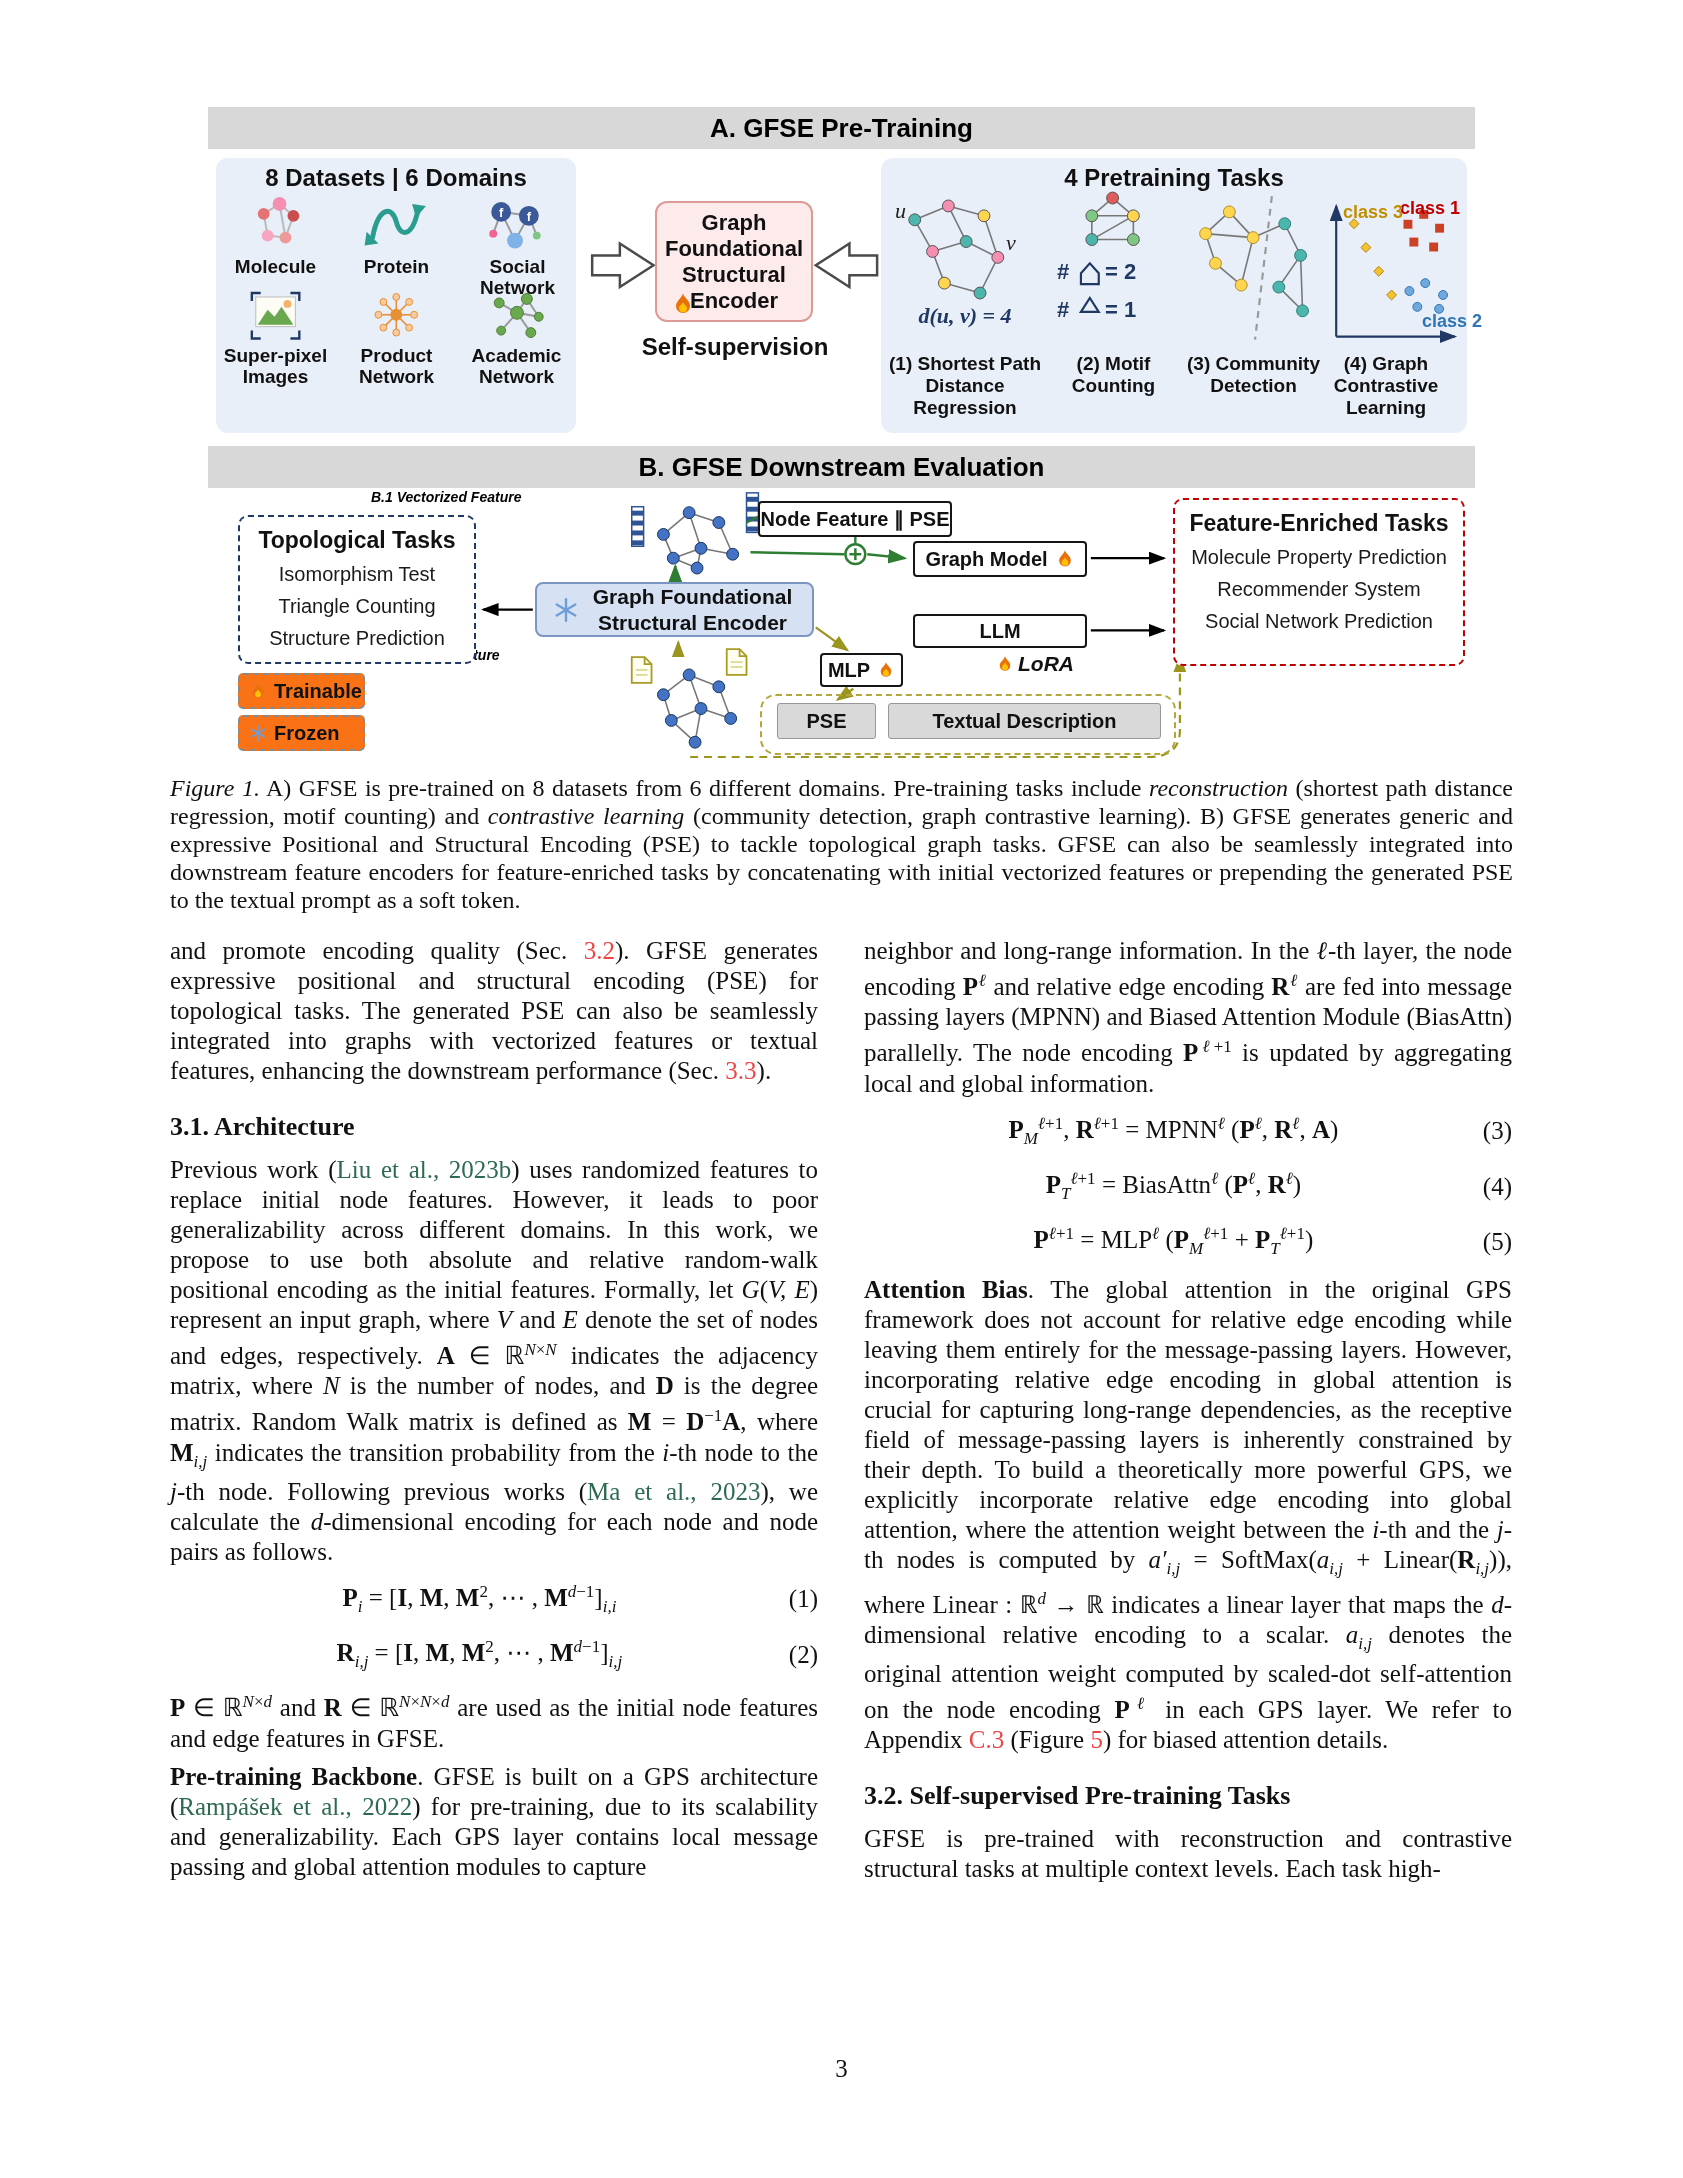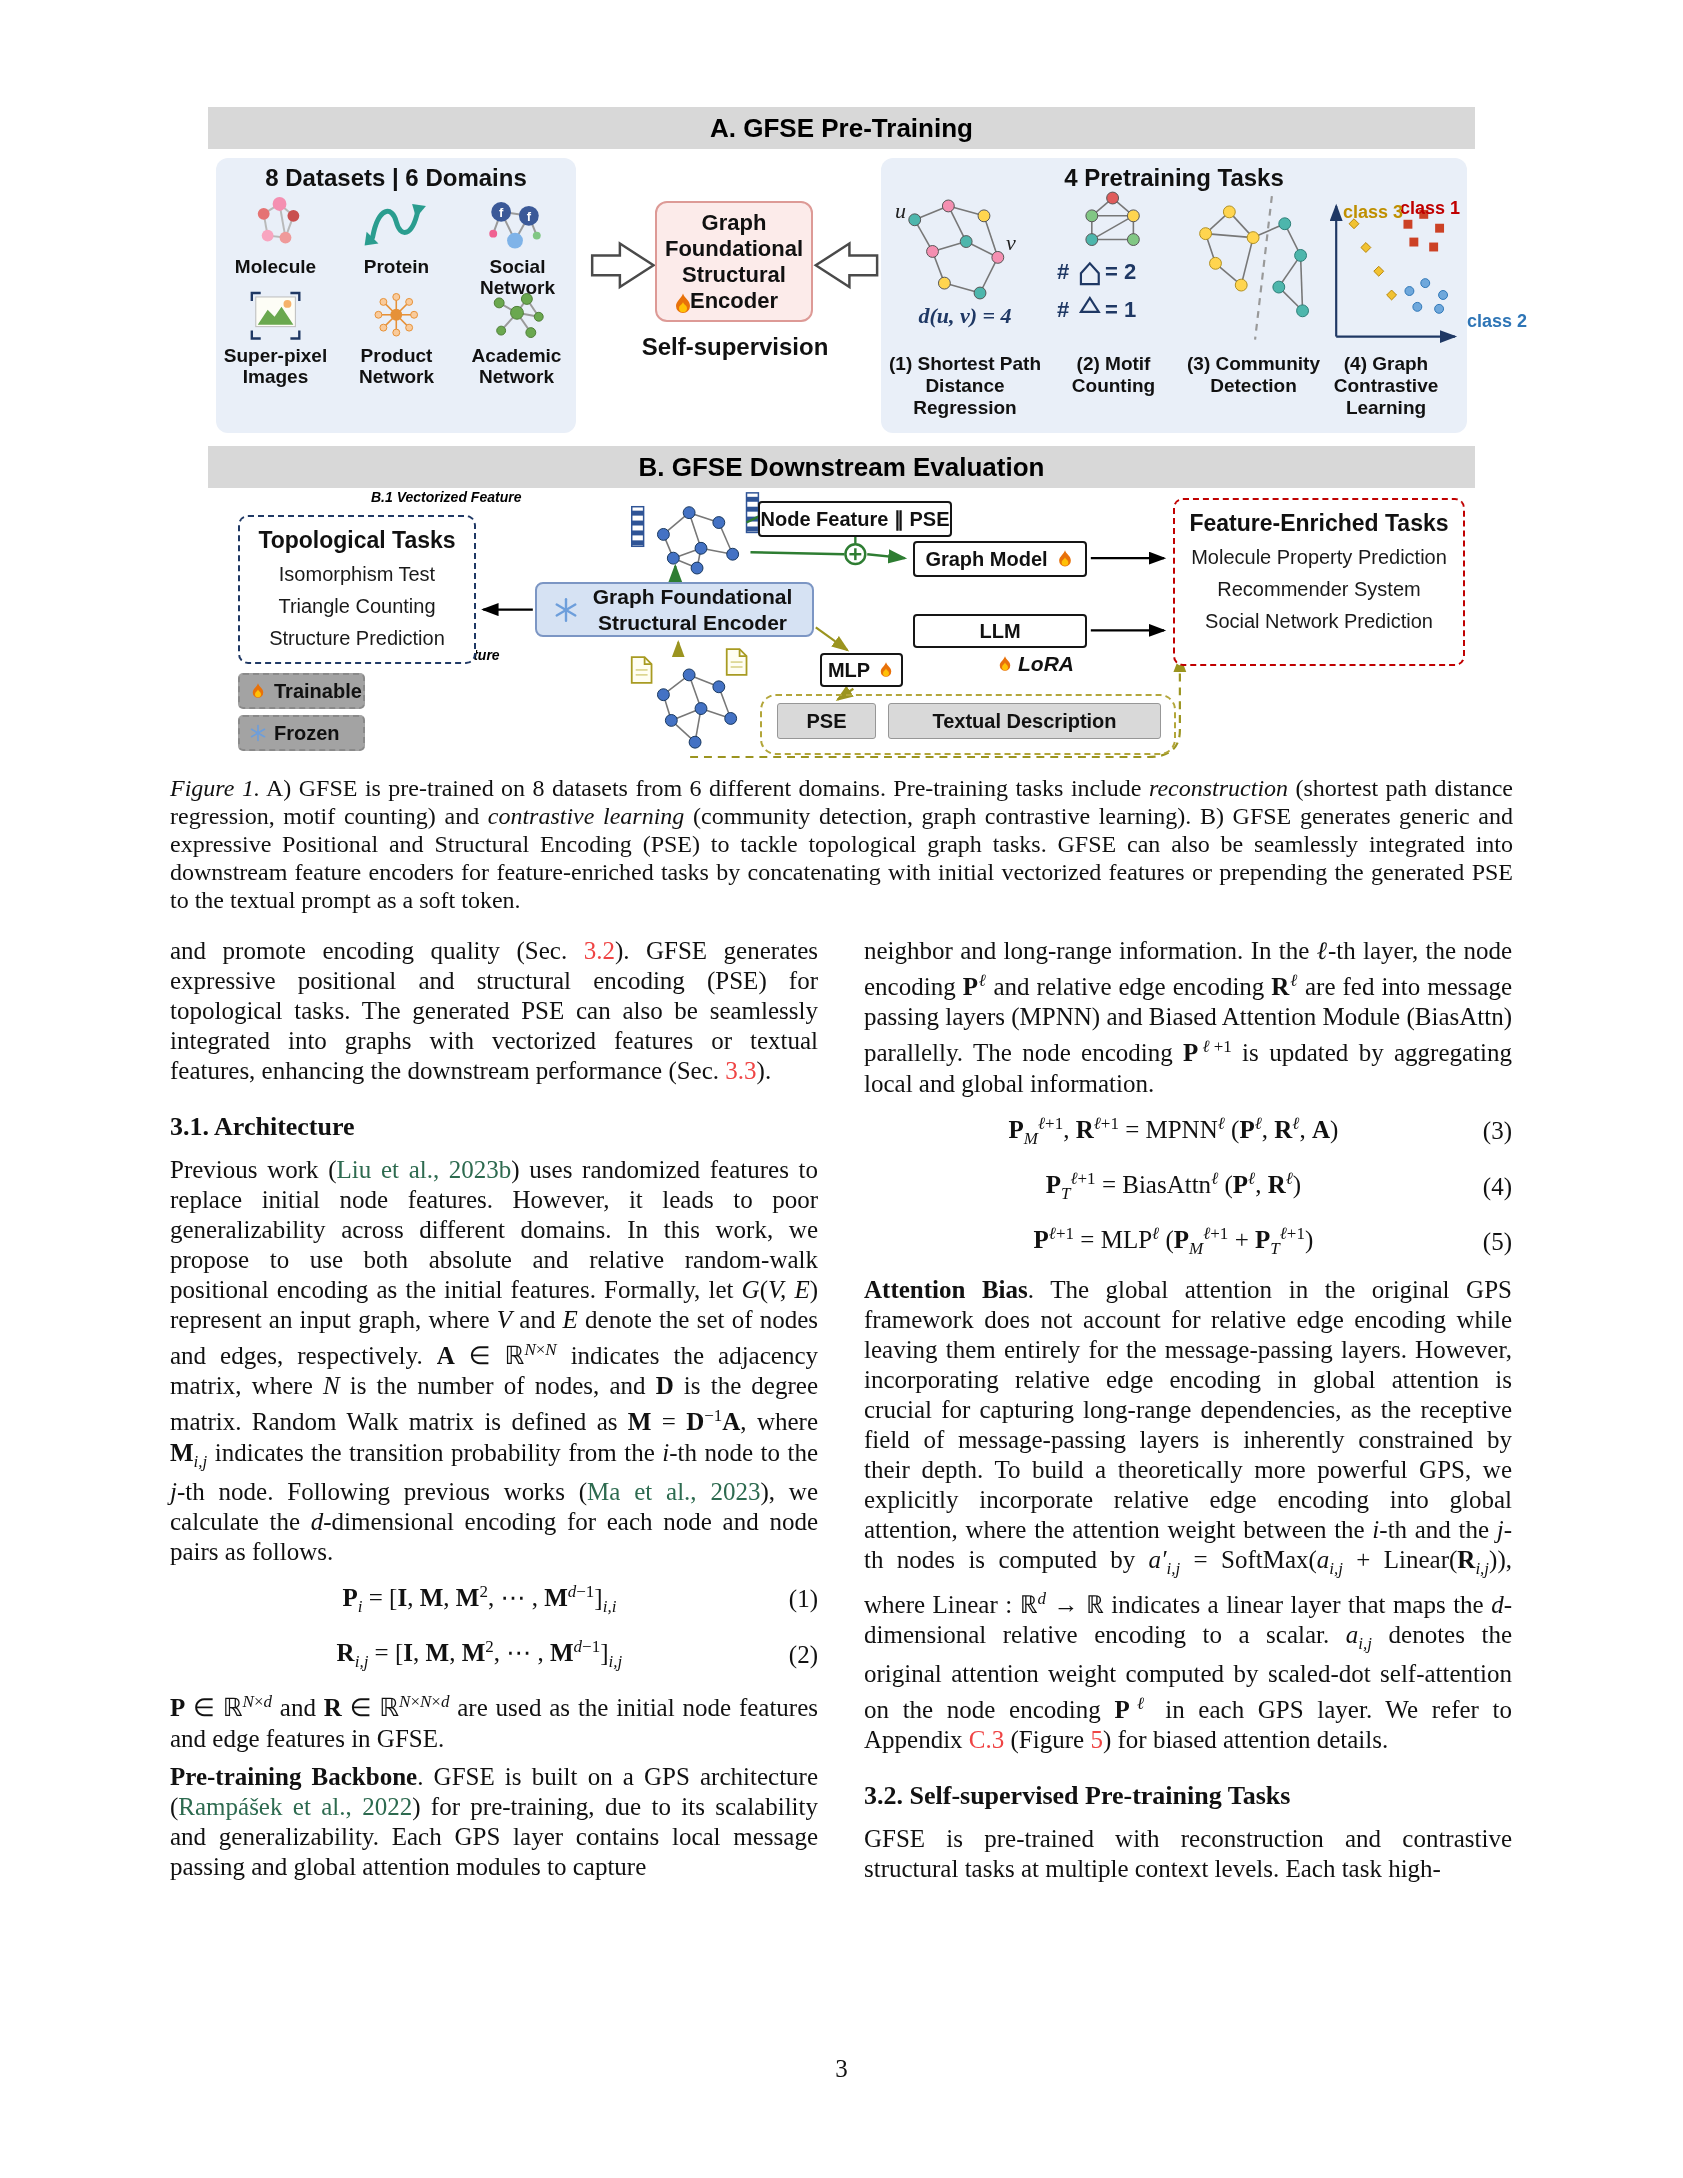--- a/index.html
+++ b/index.html
@@ -33,21 +33,21 @@
   .dash-olive{ border:2px dashed #b3a63a; border-radius:16px; }
   .taskbox-t{ font-weight:bold; font-size:23px; text-align:center; padding-top:10px; }
   .taskitem{ font-size:20px; text-align:center; margin-top:9px; color:#1a1a1a; }
   .olab{ color:#000000; font-weight:bold; font-style:italic; font-size:14px; white-space:nowrap; }
   .mathlab{ font-family:"Liberation Serif",serif; font-style:italic; font-size:22px; color:#222; }
   .t1eq{ font-family:"Liberation Serif",serif; font-style:italic; font-weight:bold;
          font-size:22px; color:#1f3864; text-align:center; }
   .motif{ font-weight:bold; font-size:22px; color:#1f3864; }
   .clab{ font-size:18px; font-weight:bold; white-space:nowrap; }
   .legend{ border:2px dashed #8a8a8a; border-radius:5px; display:flex; align-items:center;
-           gap:7px; padding-left:9px; font-weight:bold; font-size:20px; background:#a3a3a3; }
+           gap:7px; padding-left:9px; font-weight:bold; font-size:20px; background:#f97316; }
   .lora{ display:flex; align-items:center; gap:4px; font-weight:bold; font-style:italic; font-size:21px; }
   .fig svg.layer{ position:absolute; left:0; top:0; pointer-events:none; }
   
   .caption{ margin-top:14px; font-size:24px; line-height:28px; text-align:justify; }
   .cols{ display:flex; gap:46px; margin-top:22px; }
   .col{ width:648px; font-size:25px; line-height:30px; text-align:justify; }
   .col p{ margin:0 0 8px 0; }
   .col h3{ font-size:26px; margin:26px 0 13px 0; }
   .eqrow{ display:flex; align-items:center; margin:10px 0; }
   .eq{ flex:1; text-align:center; font-size:25px; }
@@ -399,21 +399,21 @@
     <div class="abs motif" style="left:849px;top:152px;">#</div>
     <div class="abs motif" style="left:897px;top:152px;">= 2</div>
     <div class="abs motif" style="left:849px;top:190px;">#</div>
     <div class="abs motif" style="left:897px;top:190px;">= 1</div>
     <div class="abs capt" style="left:832px;top:246px;width:147px;">(2) Motif Counting</div>
 
     <div class="abs capt" style="left:978px;top:246px;width:135px;">(3) Community Detection</div>
 
     <div class="abs clab" style="left:1192px;top:91px;color:#c00000;">class 1</div>
     <div class="abs clab" style="left:1135px;top:95px;color:#bf8f00;">class 3</div>
-    <div class="abs clab" style="left:1214px;top:204px;color:#2e75b6;margin-left:45px;">class 2</div>
+    <div class="abs clab" style="left:1214px;top:204px;color:#2e75b6;">class 2</div>
     <div class="abs capt" style="left:1093px;top:246px;width:170px;">(4) Graph Contrastive Learning</div>
 
     <div class="abs olab" style="left:163px;top:382px;">B.1 Vectorized Feature</div>
     <div class="abs olab" style="left:163px;top:540px;">B.2 Textual Feature</div>
 
     <div class="abs dash-red" style="left:965px;top:391px;width:292px;height:168px;">
       <div class="taskbox-t">Feature-Enriched Tasks</div>
       <div class="taskitem">Molecule Property Prediction</div>
       <div class="taskitem">Recommender System</div>
       <div class="taskitem">Social Network Prediction</div>

